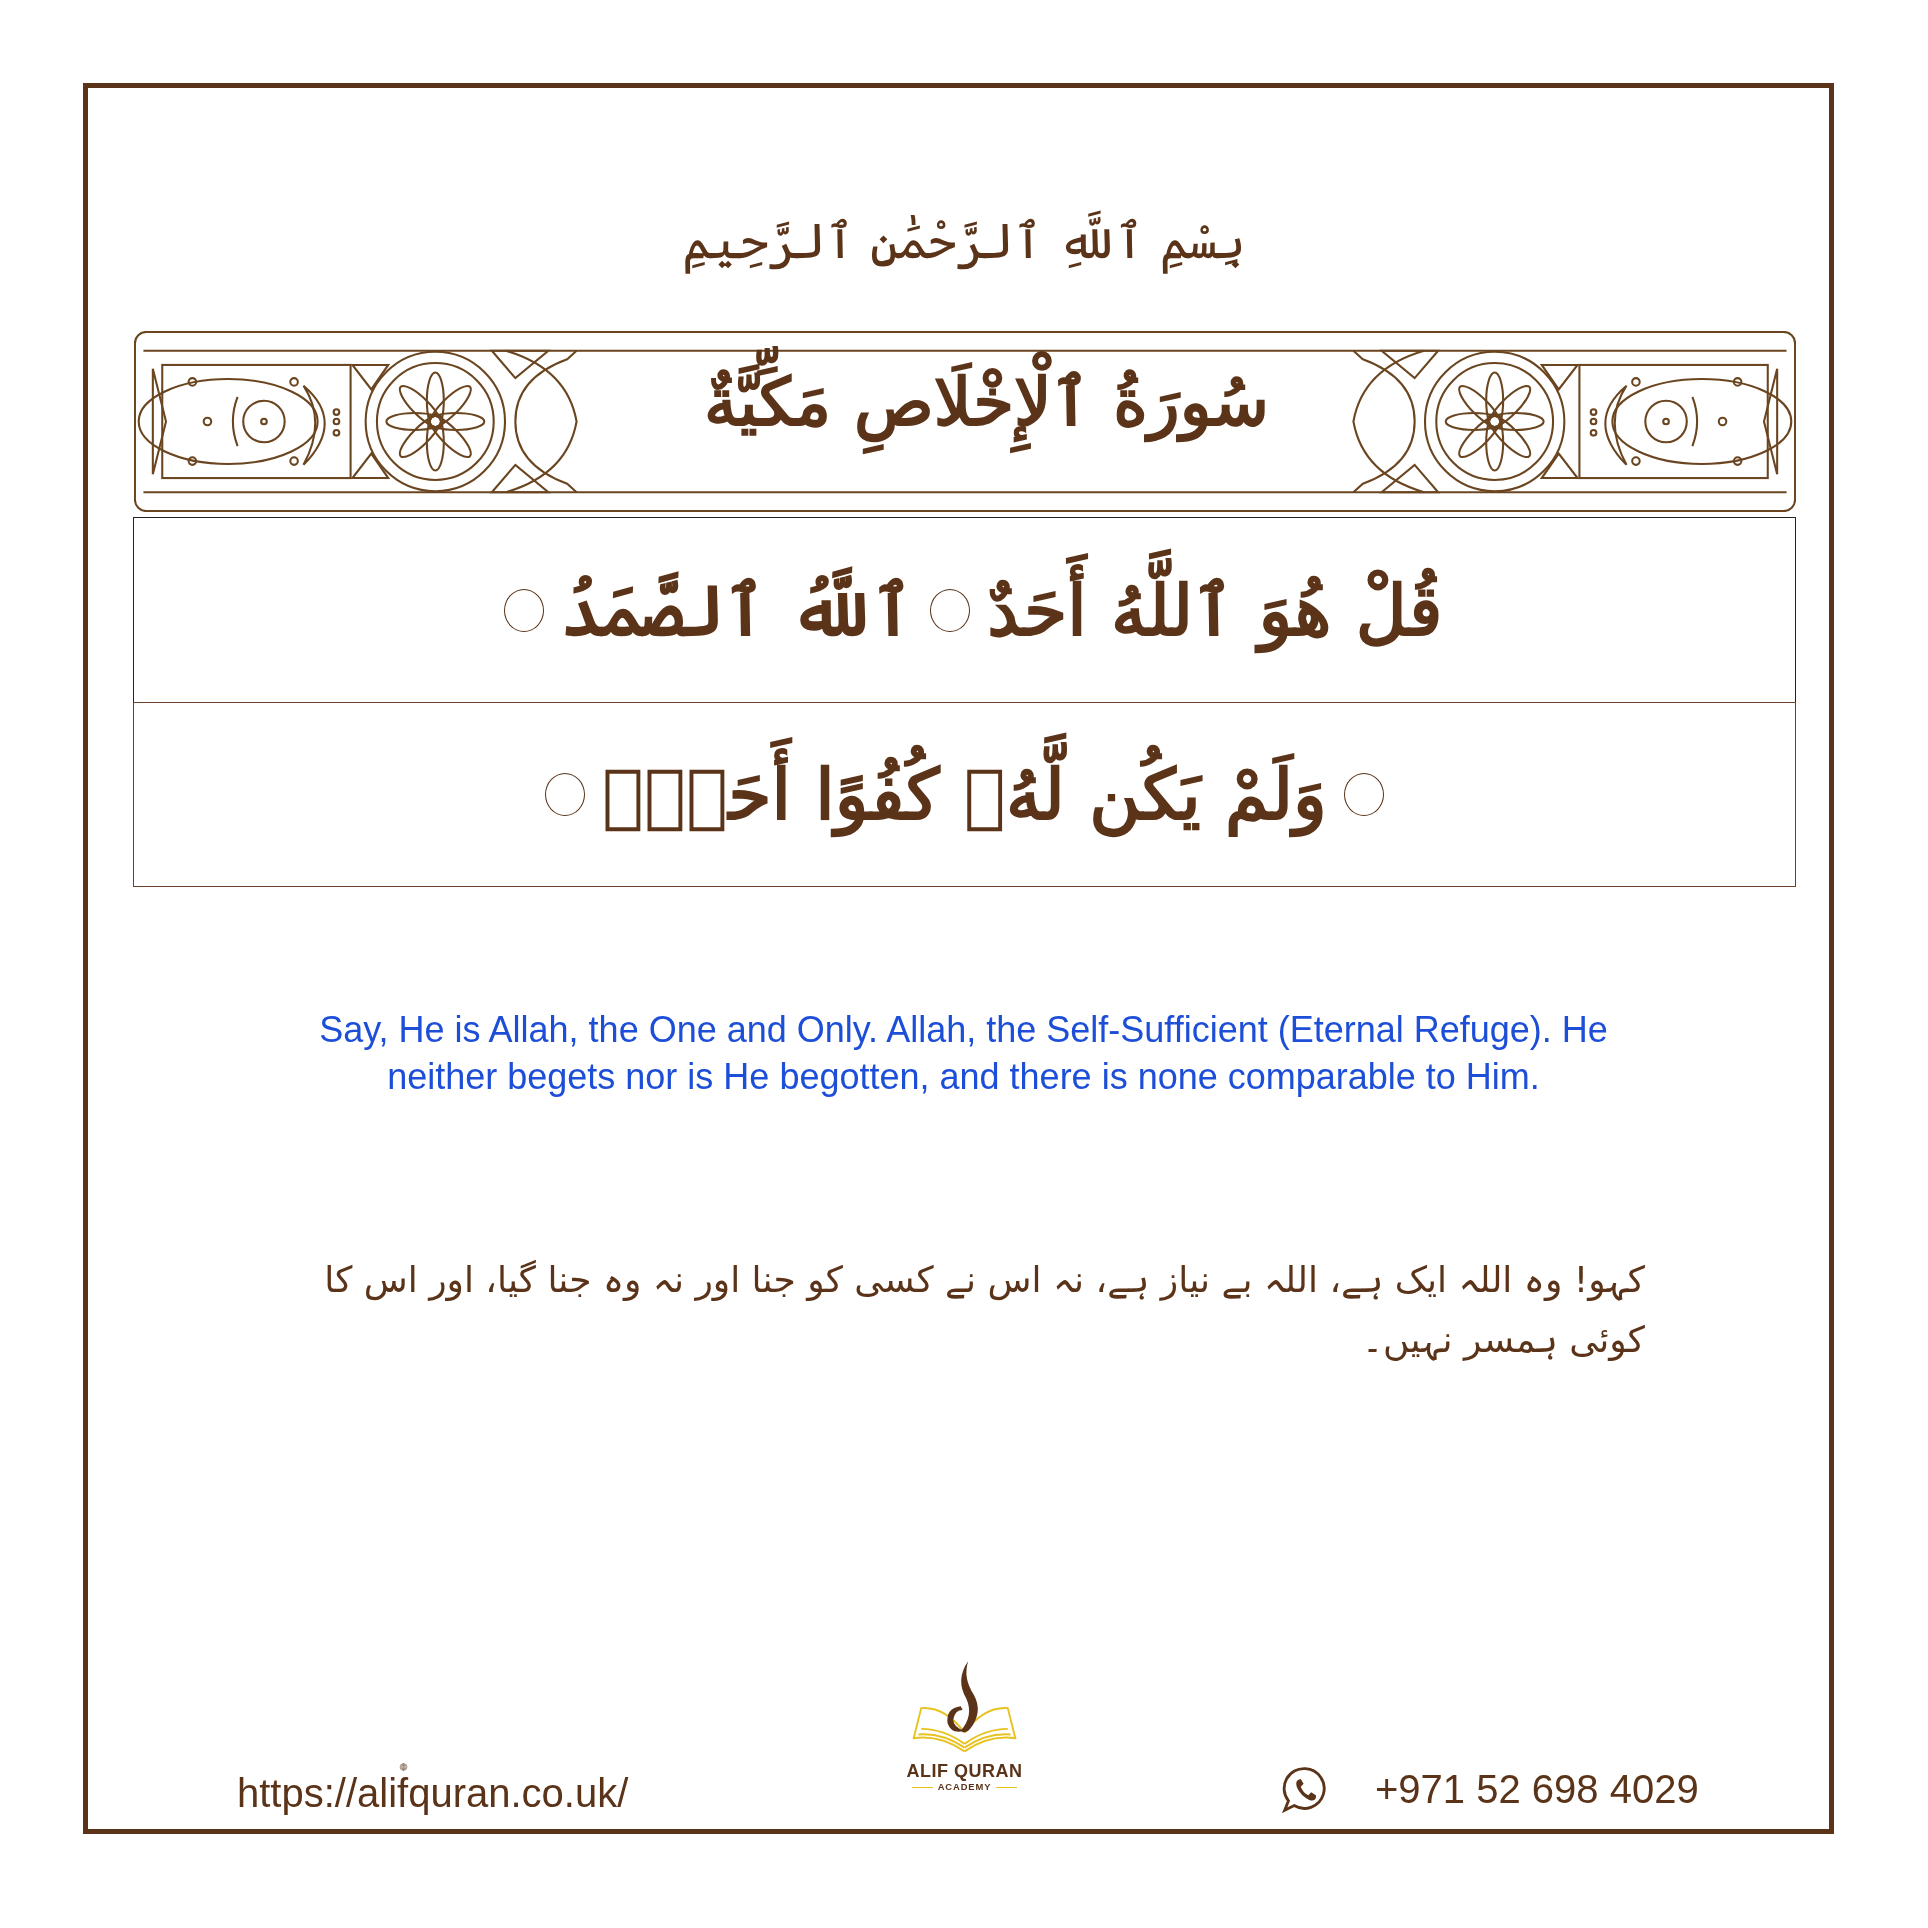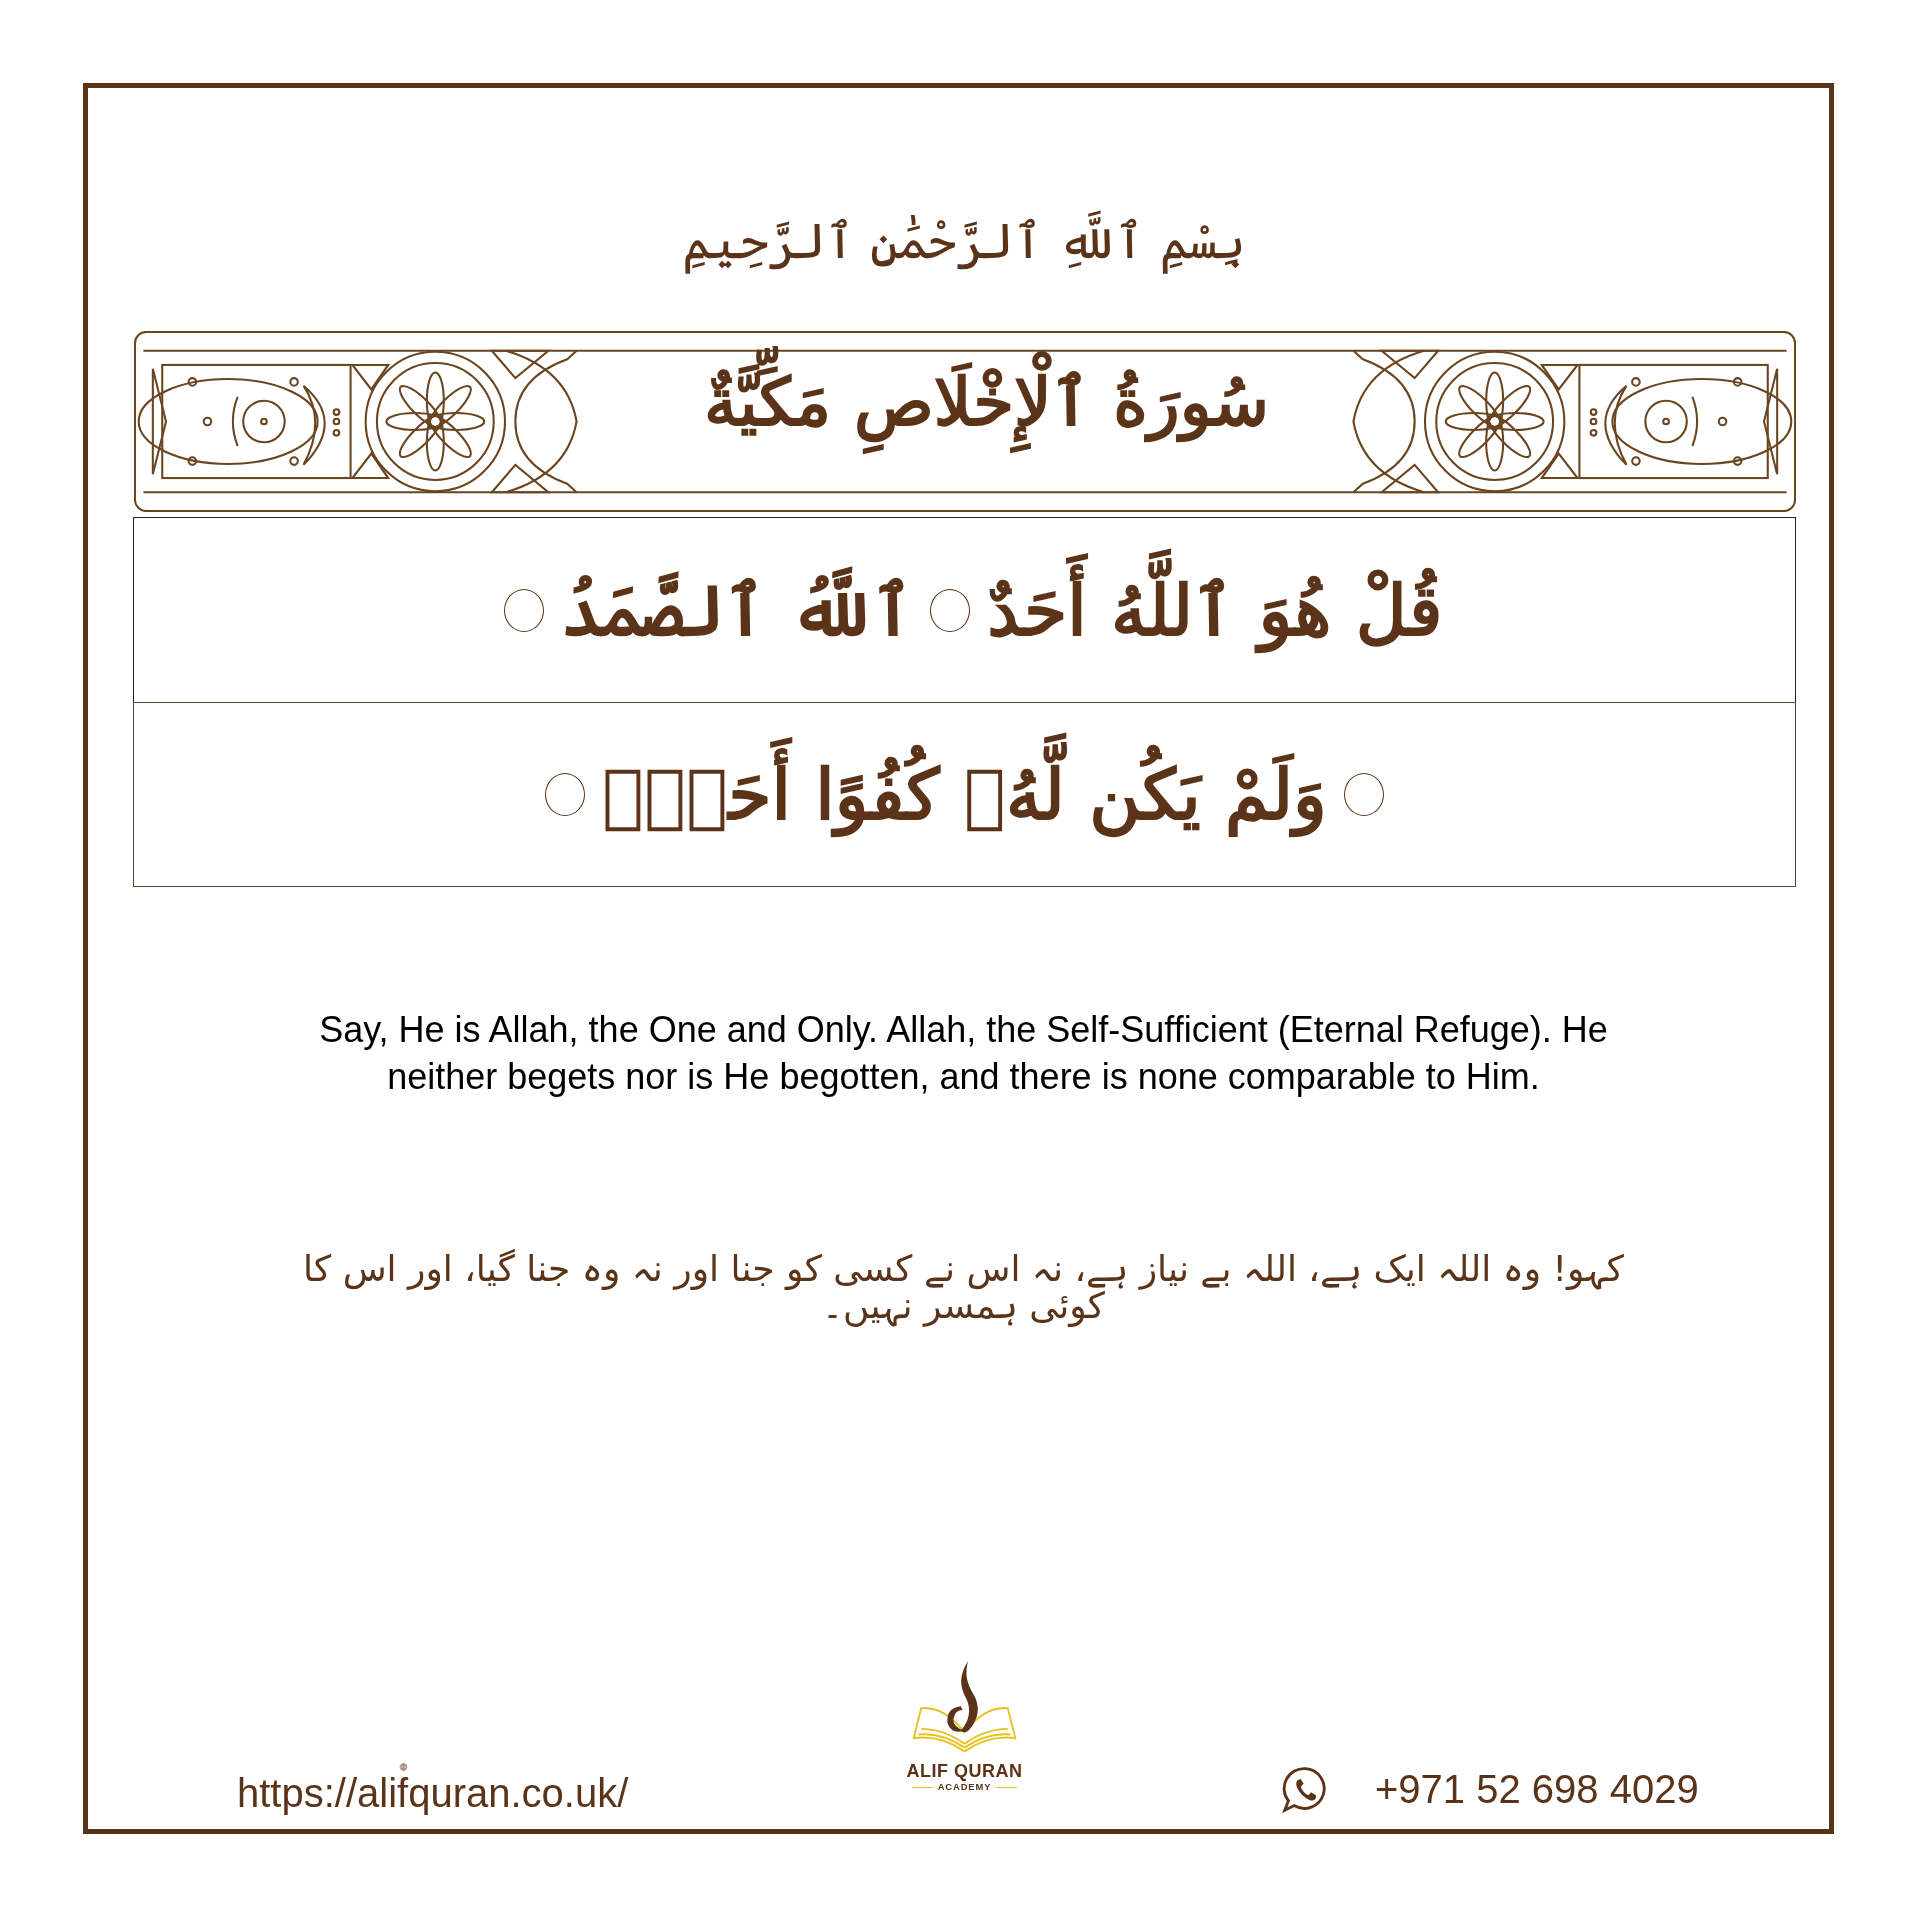--- a/index.html
+++ b/index.html
@@ -18,23 +18,23 @@
   .verse-box { position:absolute; left:133px; width:1663px; box-sizing:border-box;
                display:flex; align-items:center; justify-content:center; direction:rtl; }
   .verse-box.v1 { top:517px; height:185px; border:1.9px solid #222222; border-bottom:none; }
   .verse-box.v2 { top:702px; height:185px; border:1.9px solid #6a4128; }
   .verse-text { font-family:"DejaVu Serif", serif; font-weight:bold; font-size:70px;
                 color:#5a3318; white-space:nowrap; }
   .ayah-mark { display:inline-block; width:38px; height:41px; border:1.9px solid #5a3318;
                border-radius:50%; vertical-align:middle; margin:0 17px; }
   .english { position:absolute; left:282px; width:1363px; top:1006px; text-align:center;
              font-family:"Liberation Sans", sans-serif; font-size:36px; line-height:47px;
-             color:#000000; }
-  .urdu { position:absolute; left:282px; width:1363px; top:1250px; text-align:center;
-          font-family:"DejaVu Sans", sans-serif; font-size:36px; line-height:37px;
+             color:#1d4ed8; }
+  .urdu { position:absolute; left:282px; width:1363px; top:1250px; text-align:right;
+          font-family:"DejaVu Sans", sans-serif; font-size:36px; line-height:60px;
           color:#5a3318; direction:rtl; }
   .logo { position:absolute; left:893px; top:1659px; width:143px; height:141px; }
   .logo svg { display:block; }
   .logo-name { position:absolute; left:0; right:0; top:102px; text-align:center;
                font-family:"Liberation Sans", sans-serif; font-weight:bold; font-size:18px;
                color:#5a3318; letter-spacing:0.5px; }
   .logo-sub { position:absolute; left:0; right:0; top:122px; text-align:center;
               font-family:"Liberation Sans", sans-serif; font-weight:bold; font-size:9.4px;
               color:#5a3318; letter-spacing:0.9px; }
   .logo-sub::before, .logo-sub::after { content:""; display:inline-block; width:21px;

